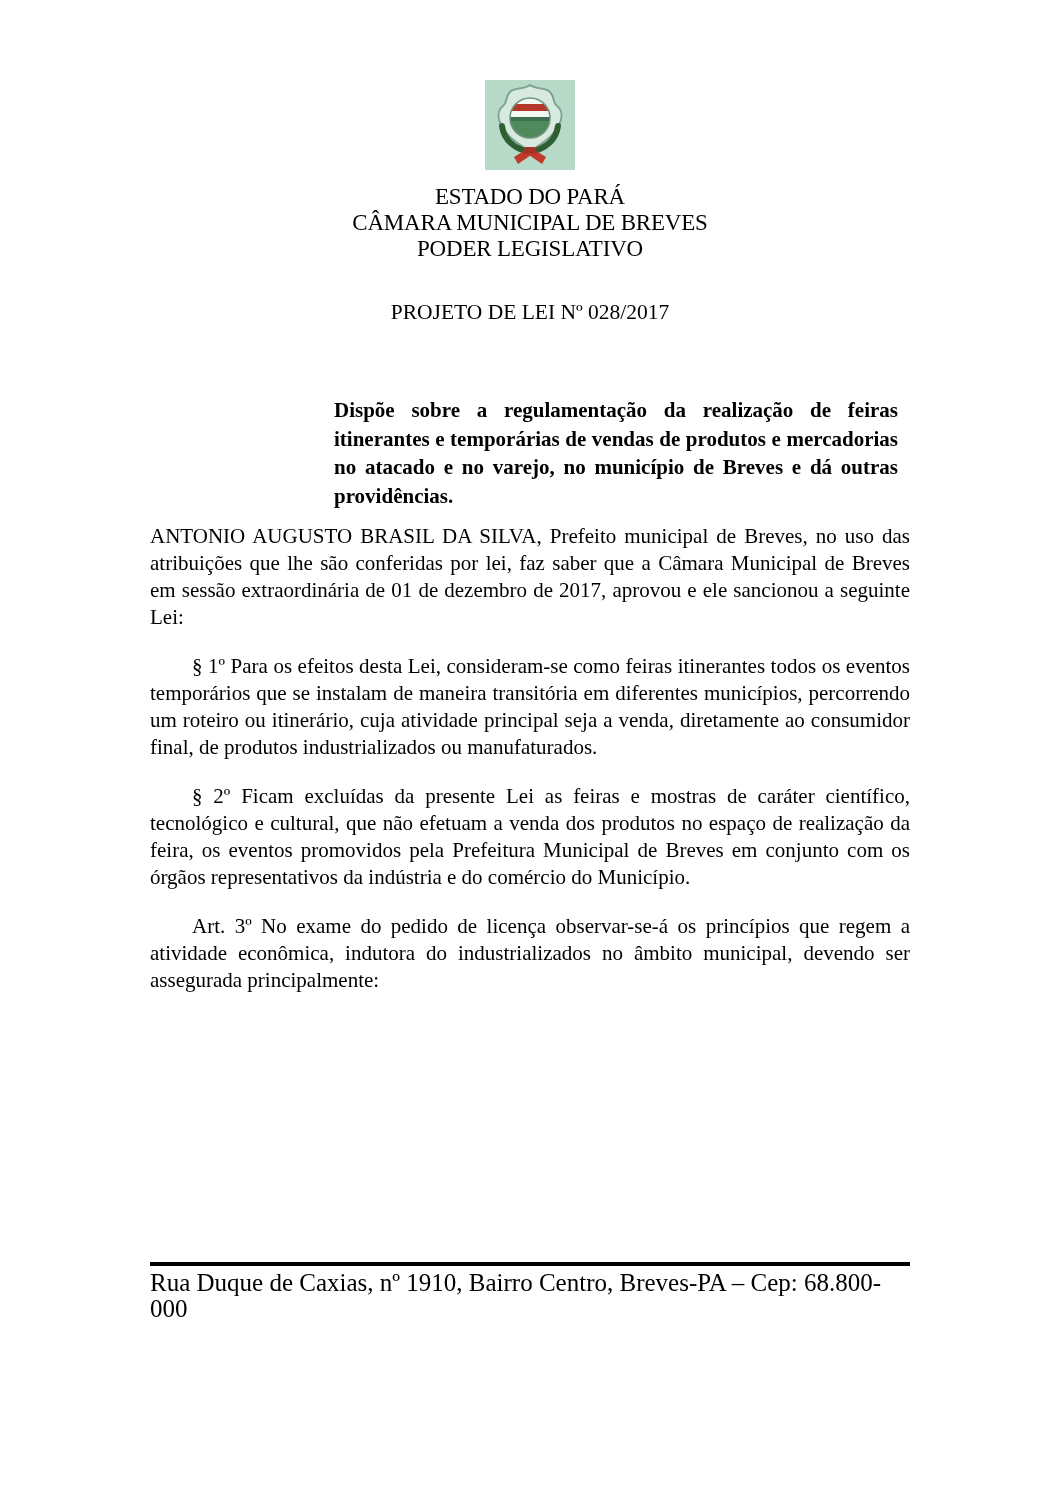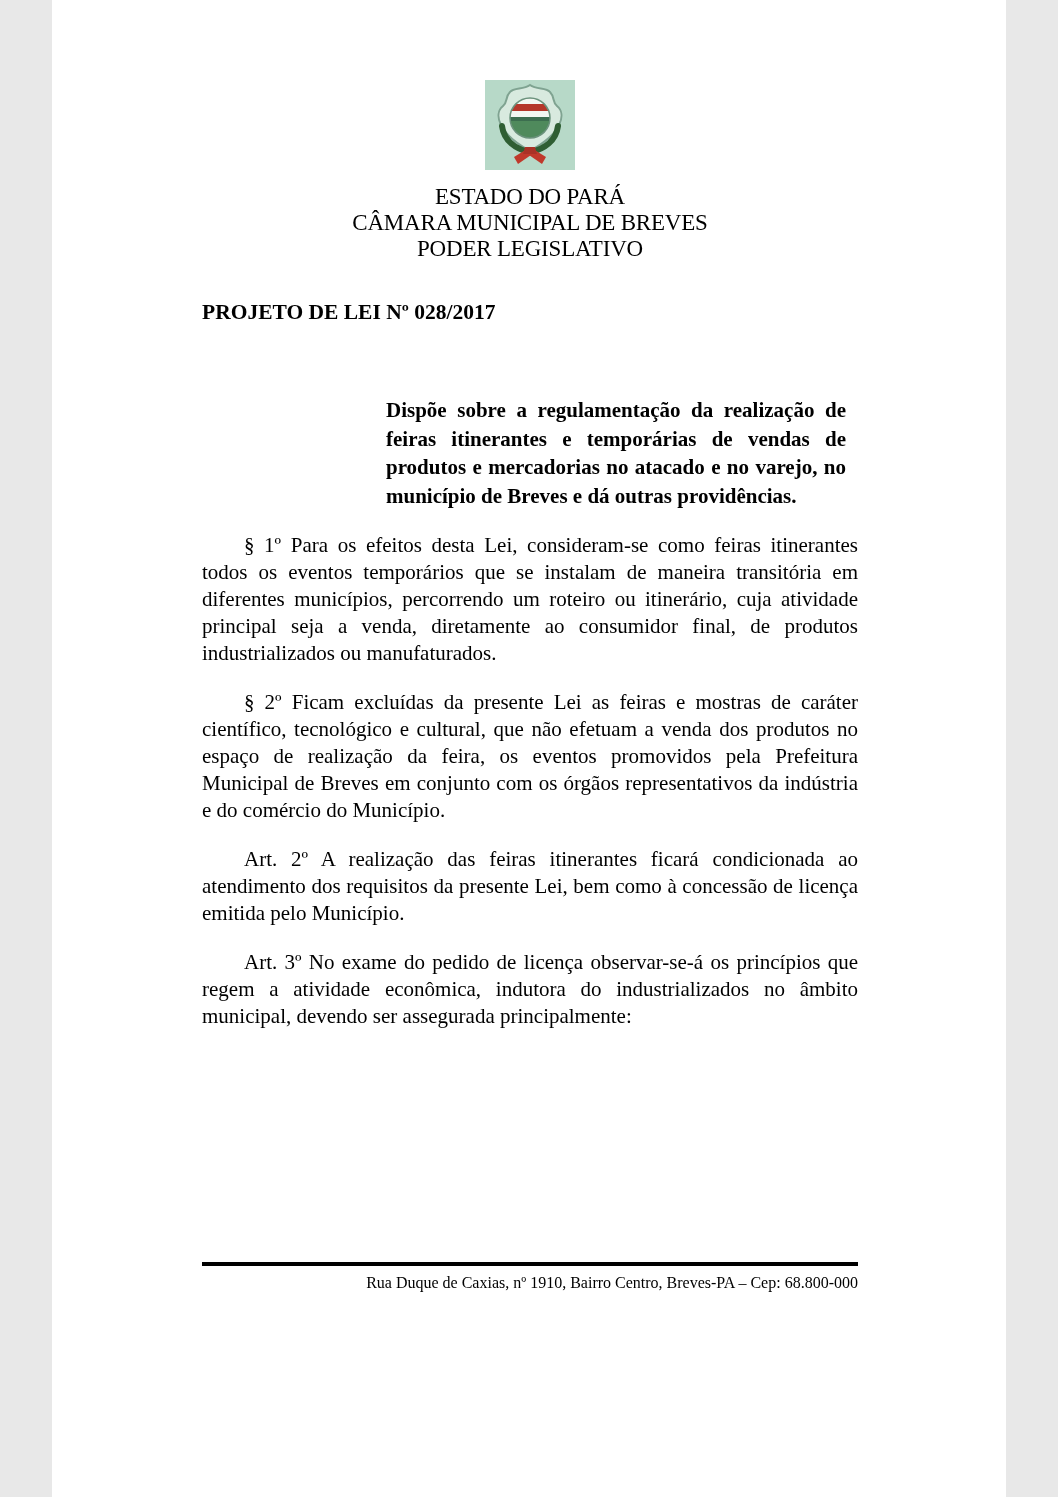--- a/index.html
+++ b/index.html
@@ -1,18 +1,18 @@
 <!DOCTYPE html>
 <html lang="pt-BR"><head>
 <meta charset="utf-8">
 <style>
   html, body { margin: 0; padding: 0; background: #e8e8e8; }
   .page {
     position: relative;
-    width: 954px;
+    width: 1058px;
     height: 1497px;
     margin: 0 auto;
     background: #ffffff;
     color: #000000;
     font-family: "Liberation Serif", "DejaVu Serif", serif;
     box-sizing: border-box;
     padding: 80px 148px 0 150px;
     overflow: hidden;
   }
   .crest {
@@ -25,22 +25,22 @@
   .org-block {
     text-align: center;
     font-size: 23px;
     line-height: 26px;
     letter-spacing: -0.2px;
     font-weight: 400;
   }
   .doc-title {
     margin: 38px 0 0 0;
     font-size: 21.5px;
-    font-weight: 700;
-    text-align: left;
+    font-weight: 400;
+    text-align: center;
   }
   .ementa {
     margin: 71px 12px 0 184px;
     font-size: 21px;
     line-height: 28.5px;
     font-weight: 700;
     text-align: justify;
     text-justify: inter-word;
   }
   .body-par {
@@ -57,22 +57,22 @@
     left: 150px;
     right: 148px;
     top: 1262px;
   }
   .footer-rule {
     border: 0;
     border-top: 4px solid #000;
     margin: 0 0 4px 0;
   }
   .footer-address {
-    text-align: right;
-    font-size: 16px;
+    text-align: left;
+    font-size: 25px;
     line-height: 26px;
   }
 </style>
 </head>
 <body>
 
 <div class="page">
 
   <header>
     <div class="crest">
@@ -103,23 +103,23 @@
       <div>CÂMARA MUNICIPAL DE BREVES</div>
       <div>PODER LEGISLATIVO</div>
     </div>
   </header>
 
   <main>
     <h1 class="doc-title">PROJETO DE LEI Nº 028/2017</h1>
 
     <p class="ementa">Dispõe sobre a regulamentação da realização de feiras itinerantes e temporárias de vendas de produtos e mercadorias no atacado e no varejo, no município de Breves e dá outras providências.</p>
 
+    <p class="body-par first">ANTONIO AUGUSTO BRASIL DA SILVA, Prefeito municipal de Breves, no uso das atribuições que lhe são conferidas por lei, faz saber que a Câmara Municipal de Breves em sessão extraordinária de 01 de dezembro de 2017, aprovou e ele sancionou a seguinte Lei:</p>
     <p class="body-par indent">§ 1º Para os efeitos desta Lei, consideram-se como feiras itinerantes todos os eventos temporários que se instalam de maneira transitória em diferentes municípios, percorrendo um roteiro ou itinerário, cuja atividade principal seja a venda, diretamente ao consumidor final, de produtos industrializados ou manufaturados.</p>
     <p class="body-par indent">§ 2º Ficam excluídas da presente Lei as feiras e mostras de caráter científico, tecnológico e cultural, que não efetuam a venda dos produtos no espaço de realização da feira, os eventos promovidos pela Prefeitura Municipal de Breves em conjunto com os órgãos representativos da indústria e do comércio do Município.</p>
-    <p class="body-par indent">Art. 2º A realização das feiras itinerantes ficará condicionada ao atendimento dos requisitos da presente Lei, bem como à concessão de licença emitida pelo Município.</p>
     <p class="body-par indent">Art. 3º No exame do pedido de licença observar-se-á os princípios que regem a atividade econômica, indutora do industrializados no âmbito municipal, devendo ser assegurada principalmente:</p>
   </main>
 
   <footer class="page-footer">
     <hr class="footer-rule">
     <div class="footer-address">Rua Duque de Caxias, nº 1910, Bairro Centro, Breves-PA – Cep: 68.800-000</div>
   </footer>
 
 </div>
 

